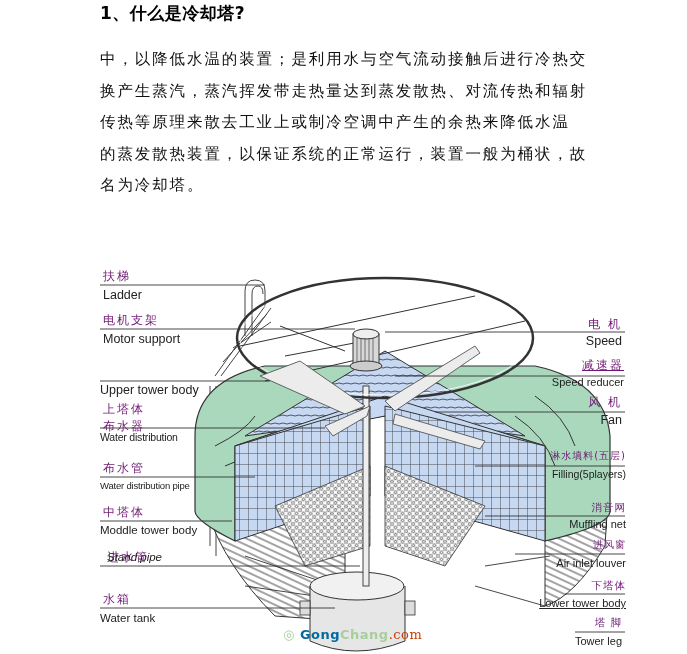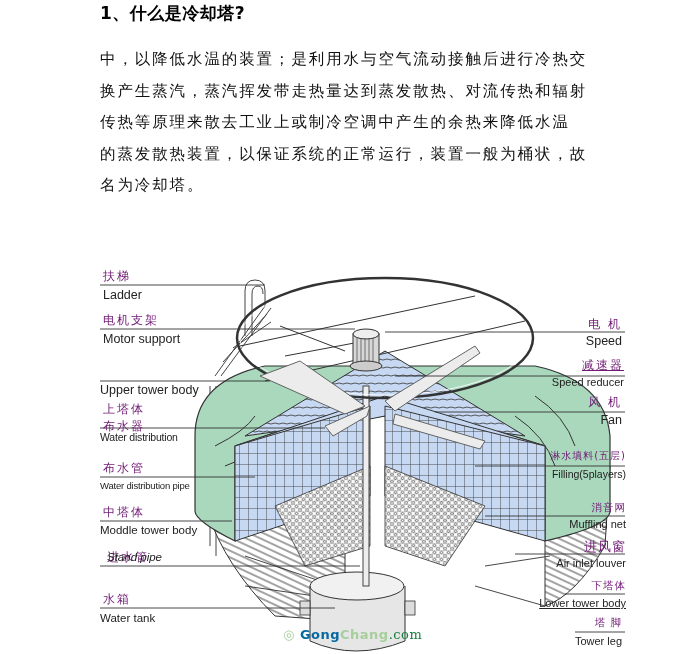--- a/index.html
+++ b/index.html
@@ -10,21 +10,21 @@
   .figure { position:absolute; left:95px; top:266px; width:545px; height:388px; }
   .figure svg { position:absolute; left:0; top:0; }
   .lbl { position:absolute; font-family:"Liberation Sans", sans-serif; color:#222; white-space:nowrap; }
   .lbl.cn { font-family:"DejaVu Sans", sans-serif; font-size:12px; color:#701a75; letter-spacing:2px; }
   .lbl.en { font-size:12.5px; }
   .lbl.en.sm { font-size:10.5px; letter-spacing:-0.2px; }
   .lbl.r { text-align:right; }
   .watermark { position:absolute; left:188px; top:361px; font-family:"DejaVu Sans", sans-serif; font-weight:bold; font-size:13px; color:#8fb8d8; letter-spacing:0.5px; }
   .watermark .g { color:#0369a1; }
   .watermark .c { color:#a6cf9c; }
-  .watermark .dom { color:#15803d; font-weight:normal; font-family:"DejaVu Serif", serif; }
+  .watermark .dom { color:#c2410c; font-weight:normal; font-family:"DejaVu Serif", serif; }
 </style>
 </head>
 <body>
 
 <div class="heading">1、什么是冷却塔?</div>
 
 <div class="para">
   <span>中，以降低水温的装置；是利用水与空气流动接触后进行冷热交</span>
   <span>换产生蒸汽，蒸汽挥发带走热量达到蒸发散热、对流传热和辐射</span>
   <span>传热等原理来散去工业上或制冷空调中产生的余热来降低水温</span>
@@ -156,21 +156,21 @@
   <div class="lbl cn r" style="right:18px;top:50px;">电 机</div>
   <div class="lbl en r" style="right:18px;top:68px;">Speed</div>
   <div class="lbl cn r" style="right:16px;top:91px;text-decoration:underline;">减速器</div>
   <div class="lbl en r" style="right:16px;top:110px;font-size:11px;">Speed reducer</div>
   <div class="lbl cn r" style="right:18px;top:128px;">风 机</div>
   <div class="lbl en r" style="right:18px;top:147px;">Fan</div>
   <div class="lbl cn r" style="right:14px;top:183px;font-size:10px;letter-spacing:1px;">淋水填料(五层)</div>
   <div class="lbl en r" style="right:14px;top:202px;font-size:10.5px;">Filling(5players)</div>
   <div class="lbl cn r" style="right:14px;top:235px;font-size:10.5px;letter-spacing:1px;">消音网</div>
   <div class="lbl en r" style="right:14px;top:252px;font-size:11px;">Muffling net</div>
-  <div class="lbl cn r" style="right:14px;top:272px;font-size:13px;letter-spacing:1px;">进风窗</div>
+  <div class="lbl cn r" style="right:14px;top:272px;font-size:10px;letter-spacing:1px;">进风窗</div>
   <div class="lbl en r" style="right:14px;top:291px;font-size:11px;">Air inlet louver</div>
   <div class="lbl cn r" style="right:14px;top:313px;font-size:10.5px;letter-spacing:1px;">下塔体</div>
   <div class="lbl en r" style="right:14px;top:331px;font-size:11px;text-decoration:underline;">Lower tower body</div>
   <div class="lbl cn r" style="right:18px;top:350px;font-size:10.5px;letter-spacing:1px;text-align:right;">塔 脚</div>
   <div class="lbl en r" style="right:18px;top:369px;font-size:11px;">Tower leg</div>
 
   <div class="watermark">
     <span style="color:#a6cf9c;">◎</span>
     <span class="g">Gong</span><span class="c">Chang</span><span class="dom">.com</span>
   </div>

